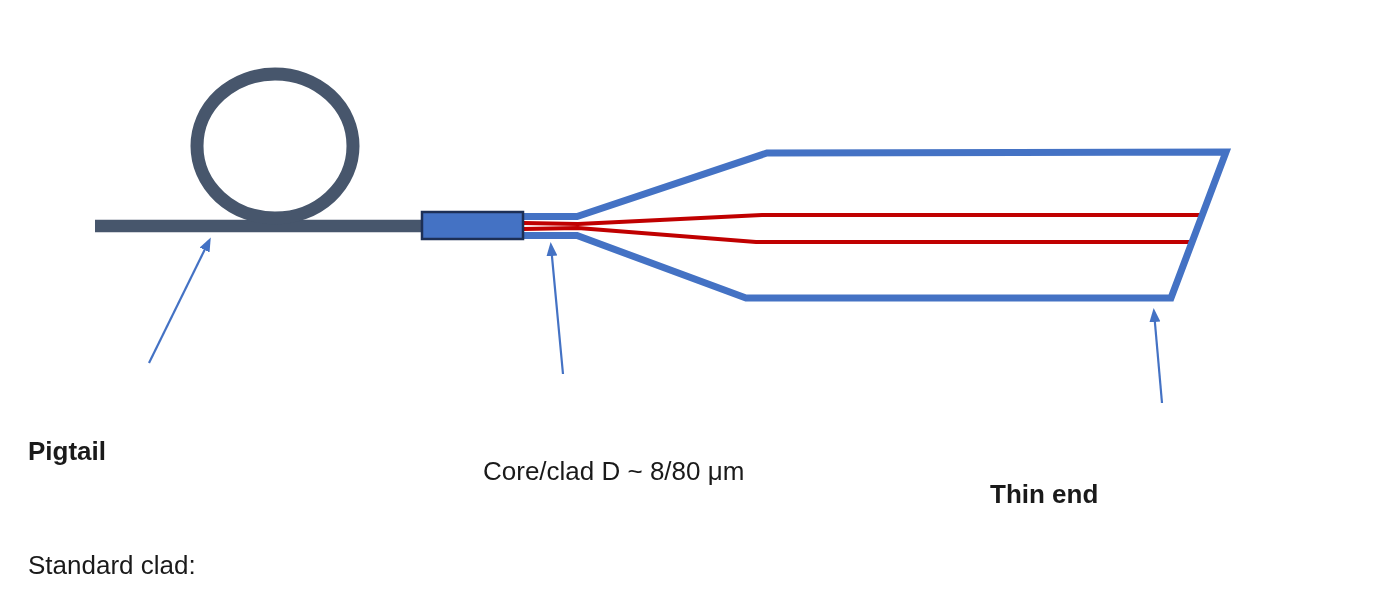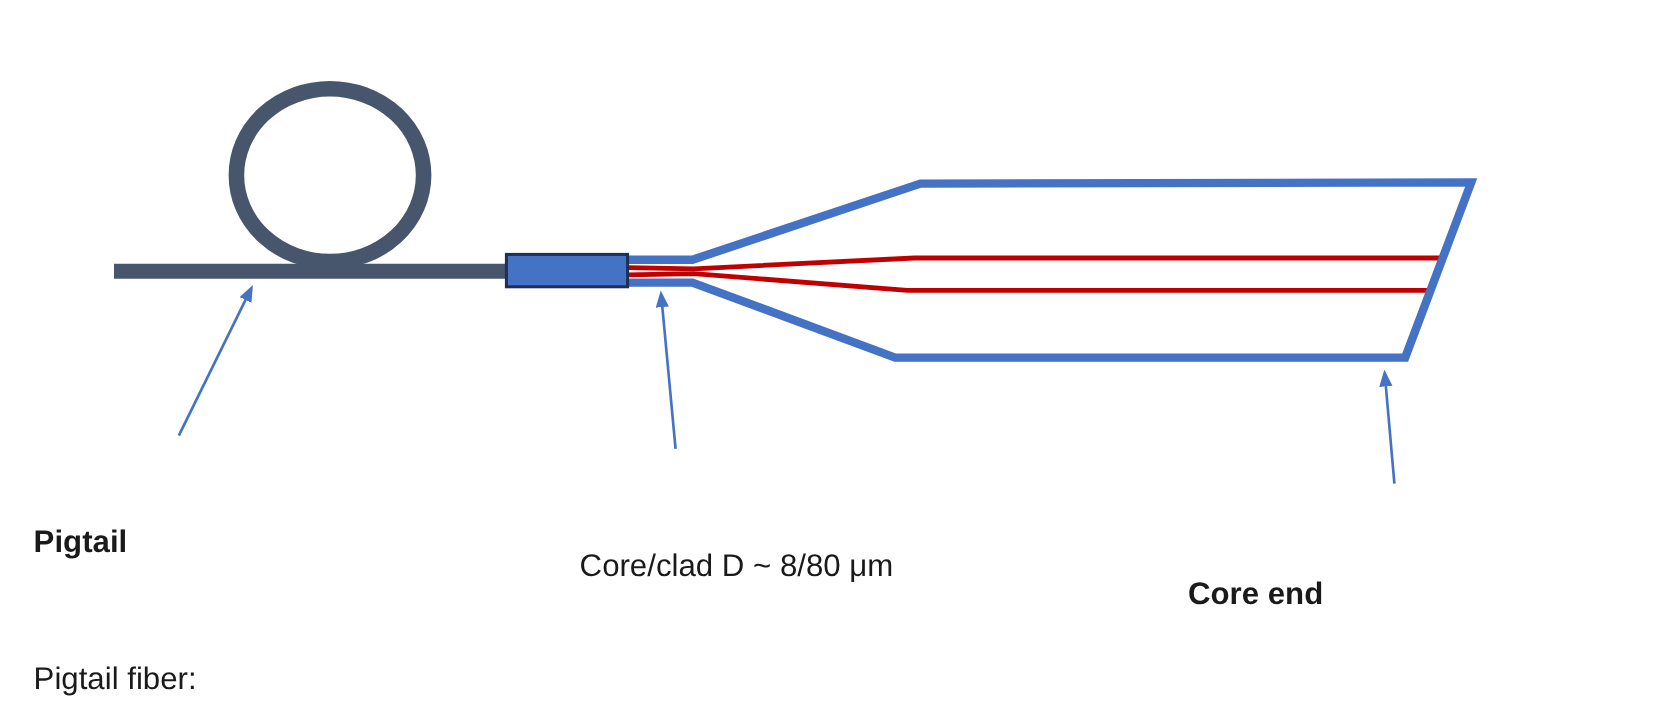--- a/index.html
+++ b/index.html
@@ -61,31 +61,31 @@
 
     <rect x="422" y="212" width="101" height="27" stroke-width="2.5" class="connector-shape"></rect>
 
     <line x1="149" y1="363" x2="209" y2="241" stroke-width="2.2" marker-end="url(#arrowhead)" class="arrow-stroke"></line>
     <line x1="563" y1="374" x2="551" y2="246" stroke-width="2.2" marker-end="url(#arrowhead)" class="arrow-stroke"></line>
     <line x1="1162" y1="403" x2="1154" y2="312" stroke-width="2.2" marker-end="url(#arrowhead)" class="arrow-stroke"></line>
   </svg>
 
   <div class="label-block" style="left:28px; top:356px;">
     <div class="label-title">Pigtail</div>
-    <div>Pigtail fiber:</div>
+    <div>Standard clad:</div>
     
     
   </div>
 
   <div class="label-block" style="left:483px; top:376px;">
     <div>Core/clad D ~ 8/80 μm</div>
     
     
   </div>
 
   <div class="label-block" style="left:990px; top:399px;">
-    <div class="label-title">Core end</div>
+    <div class="label-title">Thin end</div>
     <div>Core/clad D ~ 40/400 μm</div>
     
     
   </div>
 
 </div>
 
 </body></html>

